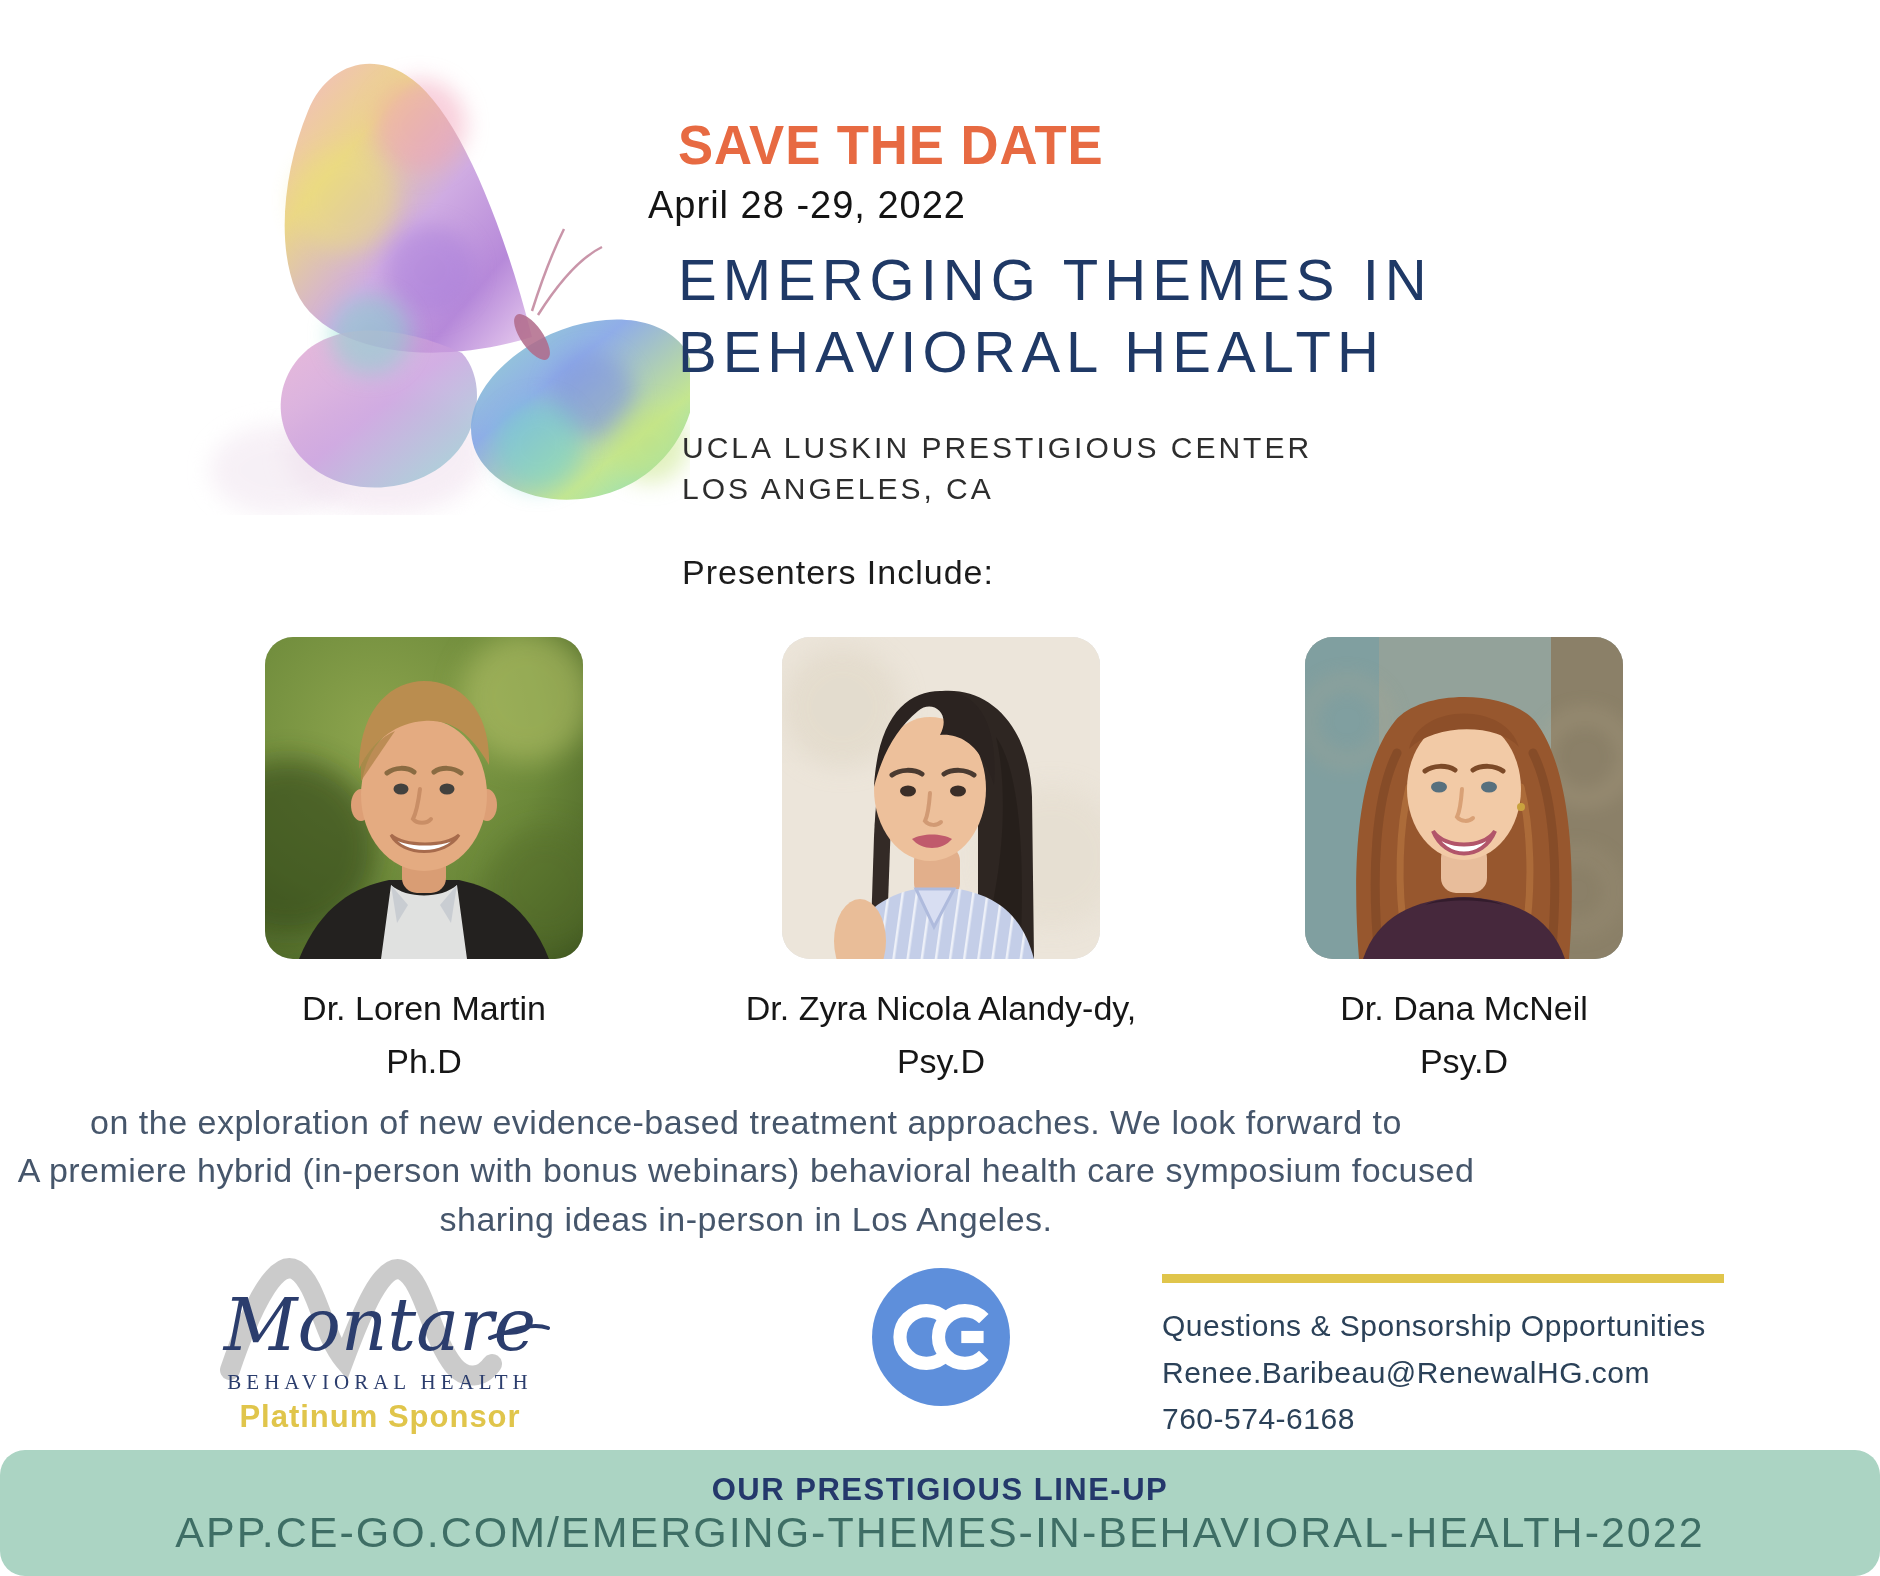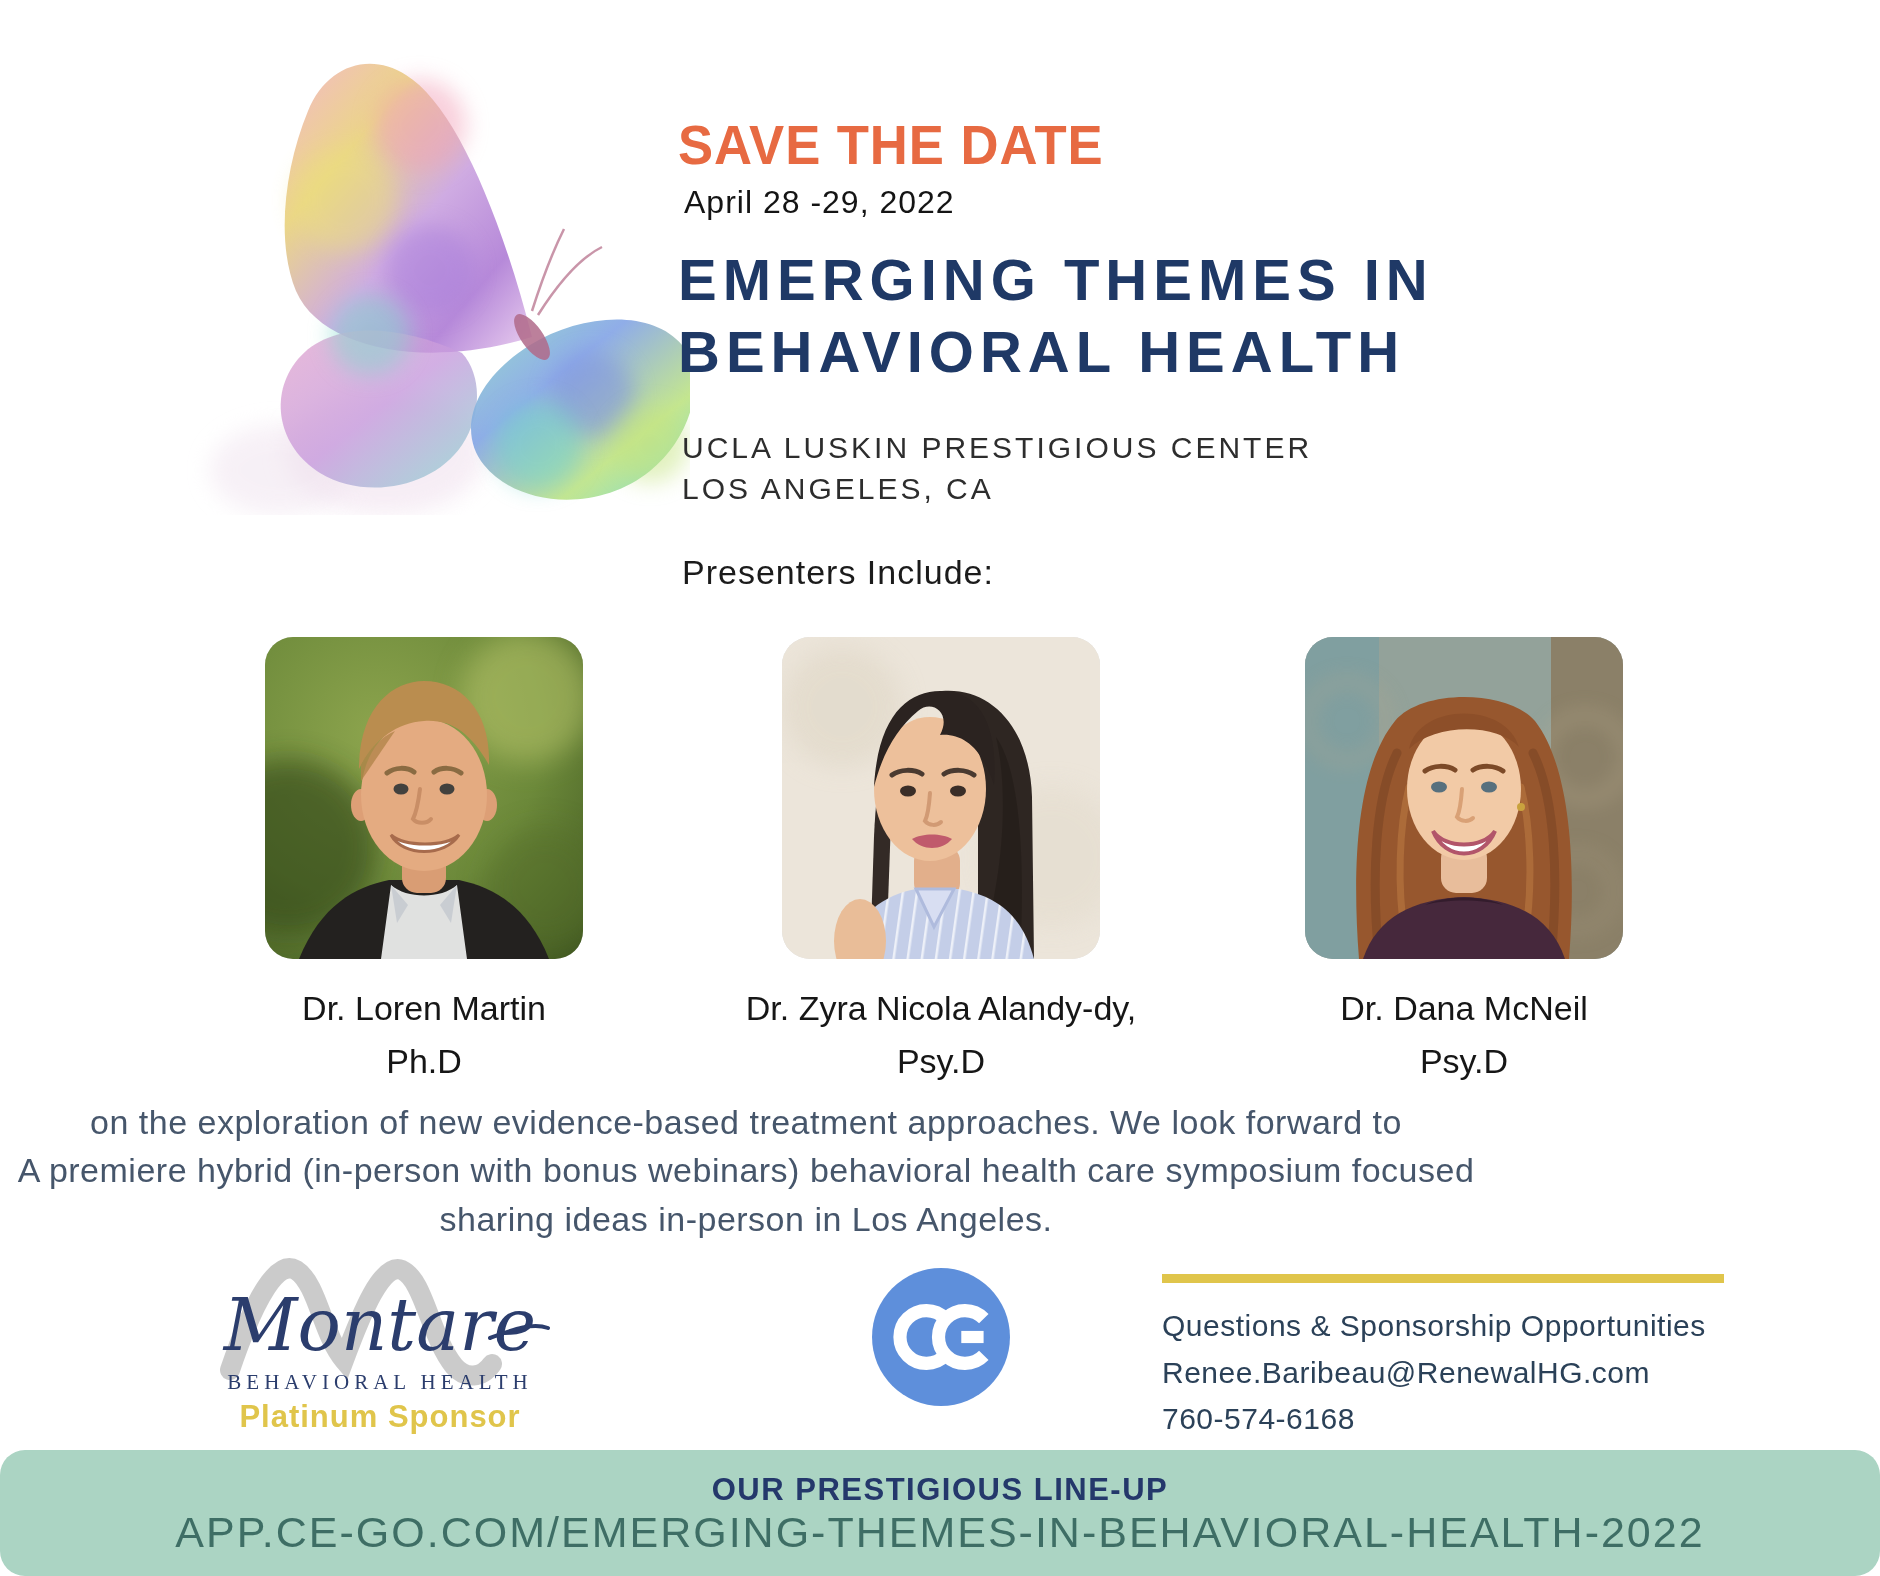--- a/index.html
+++ b/index.html
@@ -9,23 +9,23 @@
   }
   *{margin:0;padding:0;box-sizing:border-box;}
   html,body{width:1880px;height:1576px;overflow:hidden;background:var(--bg);}
   .canvas{position:relative;width:1492px;height:1576px;background:var(--bg);
     font-family:"Liberation Sans",sans-serif;}
   .abs{position:absolute;}
 
   
   .save-date{left:678px;top:112px;font-size:56px;font-weight:700;color:var(--orange);
     letter-spacing:1px;transform:scaleX(.94);transform-origin:left top;white-space:nowrap;}
-  .date-range{left:684px;top:184px;font-size:32px;font-weight:400;color:#141414;
+  .date-range{left:648px;top:184px;font-size:38px;font-weight:400;color:#141414;
     letter-spacing:1px;white-space:nowrap;}
-  .event-title{left:678px;top:244px;font-size:58px;font-weight:700;color:var(--navy);
+  .event-title{left:678px;top:244px;font-size:58px;font-weight:400;color:var(--navy);
     letter-spacing:6px;line-height:1.24;white-space:nowrap;}
   .venue{left:682px;top:428px;font-size:30px;font-weight:400;color:#2D2D2D;
     letter-spacing:3px;line-height:1.35;white-space:nowrap;}
   .presenters-label{left:682px;top:553px;font-size:34px;color:#1B1B1B;
     letter-spacing:1px;white-space:nowrap;}
 
   
   .photo{top:637px;width:318px;height:322px;border-radius:28px;overflow:hidden;
     background:#ddd;}
   .photo svg{display:block;width:100%;height:100%;}

